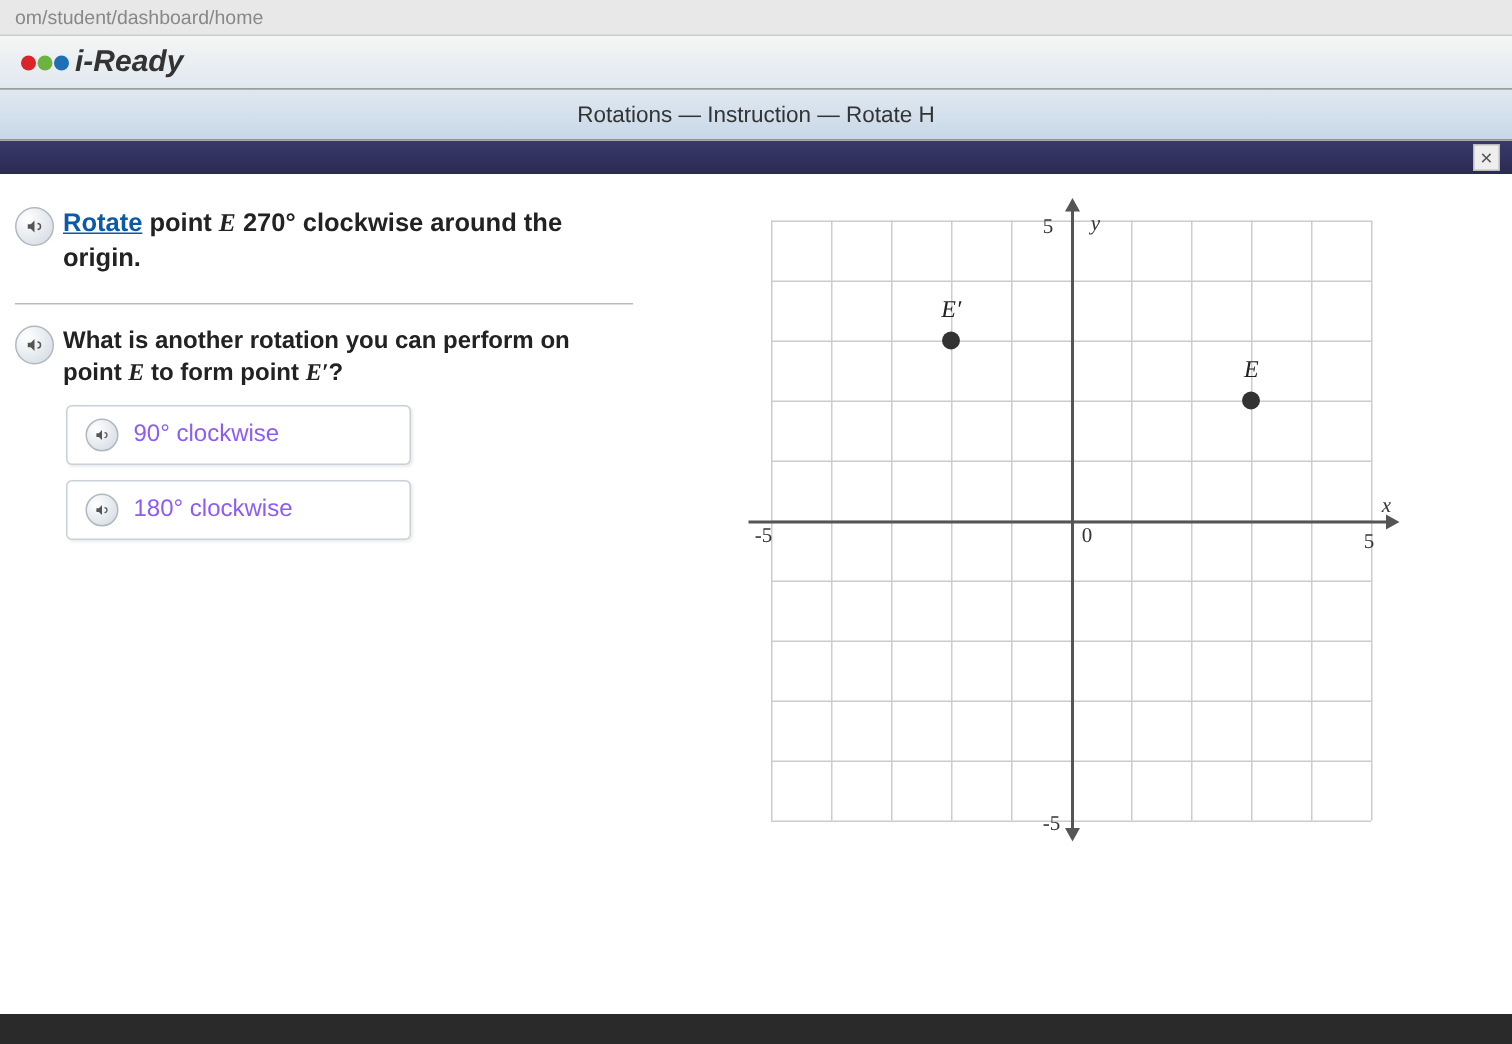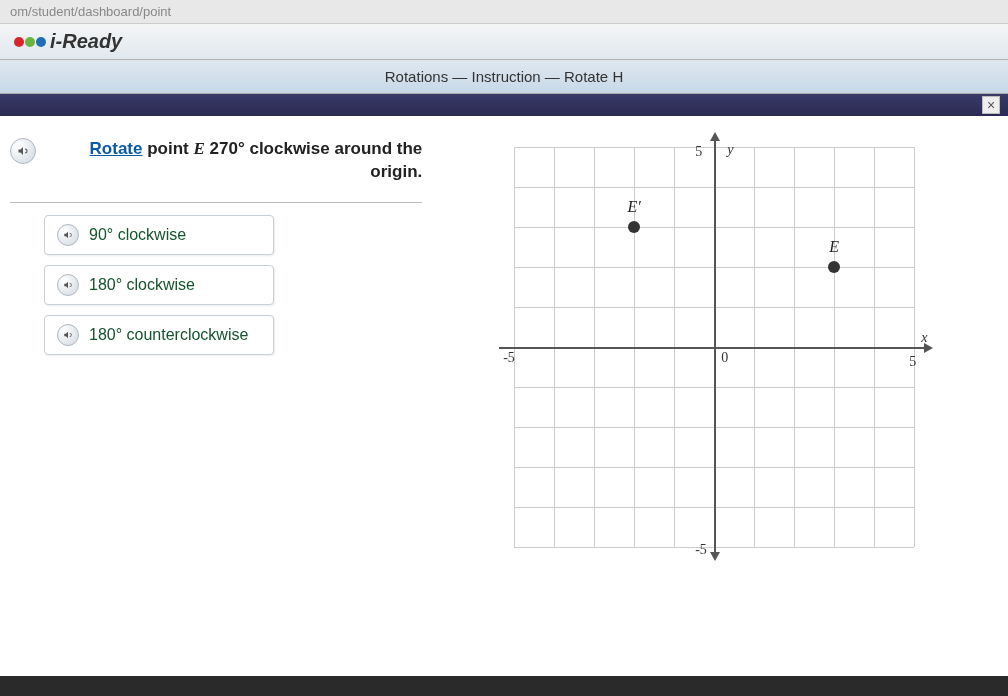--- a/index.html
+++ b/index.html
@@ -89,42 +89,41 @@
   .instruction-block {
     display: flex;
     align-items: flex-start;
     padding: 6px 0 12px 0;
   }
   .instruction-text {
     font-size: 17px;
     color: #222;
     line-height: 1.35;
     font-weight:600;
-    text-align:right;
   }
   .rotate-link { color: #0a5aa8; text-decoration: underline; font-weight:700;}
   .divider { border: none; border-top: 1px solid #bbb; margin: 6px 0 12px 0;}
   .question-block { display:flex; align-items:flex-start; padding: 2px 0 10px 0;}
   .question-text { font-size:16px; color:#222; font-weight:600; line-height:1.35;}
   .italic{font-style:italic; font-family:'Times New Roman',serif;}
   .options { padding-left: 34px; }
   .option {
     display: flex;
     align-items: center;
     background: #fff;
     border: 1px solid #c8d0d8;
     border-radius: 4px;
     padding: 8px 12px;
     margin-bottom: 10px;
     width: 230px;
     cursor: pointer;
     box-shadow: 1px 1px 2px rgba(0,0,0,0.08);
   }
   .option .speaker-btn { width:22px;height:22px; font-size:11px; margin-right:10px;}
-  .option-label { font-size:16px; color:#14532d;}
+  .option-label { font-size:16px; color:#8b5cf6;}
   .right-col {
     width: 56%;
     position: relative;
   }
   .graph {
     position: relative;
     width: 450px;
     height: 440px;
     margin: 0 auto;
     background:#fff;
@@ -144,21 +143,21 @@
   .ar-up{left:221px; top:0; border-left:5px solid transparent;border-right:5px solid transparent;border-bottom:9px solid #555;}
   .ar-dn{left:221px; top:420px; border-left:5px solid transparent;border-right:5px solid transparent;border-top:9px solid #555;}
   .ar-rt{left:435px; top:211px; border-top:5px solid transparent;border-bottom:5px solid transparent;border-left:9px solid #555;}
   .tick-lbl{position:absolute;font-size:14px;color:#333;font-family:'Times New Roman',serif;}
   .point{position:absolute;width:12px;height:12px;background:#333;border-radius:50%;transform:translate(-50%,-50%);}
   .pt-lbl{position:absolute;font-size:16px;font-style:italic;font-family:'Times New Roman',serif;color:#222;transform:translate(-50%,-50%);}
 </style>
 </head>
 <body>
 
-<div class="url-bar">om/student/dashboard/point</div>
+<div class="url-bar">om/student/dashboard/home</div>
 
 <div class="brand-bar">
   <div class="brand">
     <span class="brand-dots">
       <span class="dot d1"></span>
         <span class="dot d2"></span>
         <span class="dot d3"></span>
     </span>
     <span>i-Ready</span>
   </div>
@@ -182,45 +181,47 @@
             <path d="M3 9v6h4l5 5V4L7 9H3z M16 7a5 5 0 010 10v-2a3 3 0 000-6V7z"></path>
           </svg>
       </span>
       <div class="instruction-text">
         <span class="rotate-link">Rotate</span><span> point </span><span class="italic">E</span><span> 270° clockwise around the origin.</span>
       </div>
     </div>
 
     <hr class="divider">
 
+    <div class="question-block">
+      <span class="speaker-btn">
+        <svg width="12" height="12" viewBox="0 0 24 24" fill="#555">
+            <path d="M3 9v6h4l5 5V4L7 9H3z M16 7a5 5 0 010 10v-2a3 3 0 000-6V7z"></path>
+          </svg>
+      </span>
+      <div class="question-text">
+        What is another rotation you can perform on point <span class="italic">E</span> to form point <span class="italic">E′</span>?
+      </div>
+    </div>
 
     <div class="options">
       <div class="option">
         <span class="speaker-btn">
           <svg width="10" height="10" viewBox="0 0 24 24" fill="#555">
               <path d="M3 9v6h4l5 5V4L7 9H3z M16 7a5 5 0 010 10v-2a3 3 0 000-6V7z"></path>
             </svg>
         </span>
         <span class="option-label">90° clockwise</span>
       </div>
       <div class="option">
         <span class="speaker-btn">
           <svg width="10" height="10" viewBox="0 0 24 24" fill="#555">
               <path d="M3 9v6h4l5 5V4L7 9H3z M16 7a5 5 0 010 10v-2a3 3 0 000-6V7z"></path>
             </svg>
         </span>
         <span class="option-label">180° clockwise</span>
-      </div>
-      <div class="option">
-        <span class="speaker-btn">
-          <svg width="10" height="10" viewBox="0 0 24 24" fill="#555">
-              <path d="M3 9v6h4l5 5V4L7 9H3z M16 7a5 5 0 010 10v-2a3 3 0 000-6V7z"></path>
-            </svg>
-        </span>
-        <span class="option-label">180° counterclockwise</span>
       </div>
     </div>
   </div>
 
   <div class="right-col">
     <div class="graph">
       <div class="grid" id="grid">
           <div class="gl gv" style="left: 0px;"></div>
           <div class="gl gh" style="top: 0px;"></div>
           <div class="gl gv" style="left: 40px;"></div>

